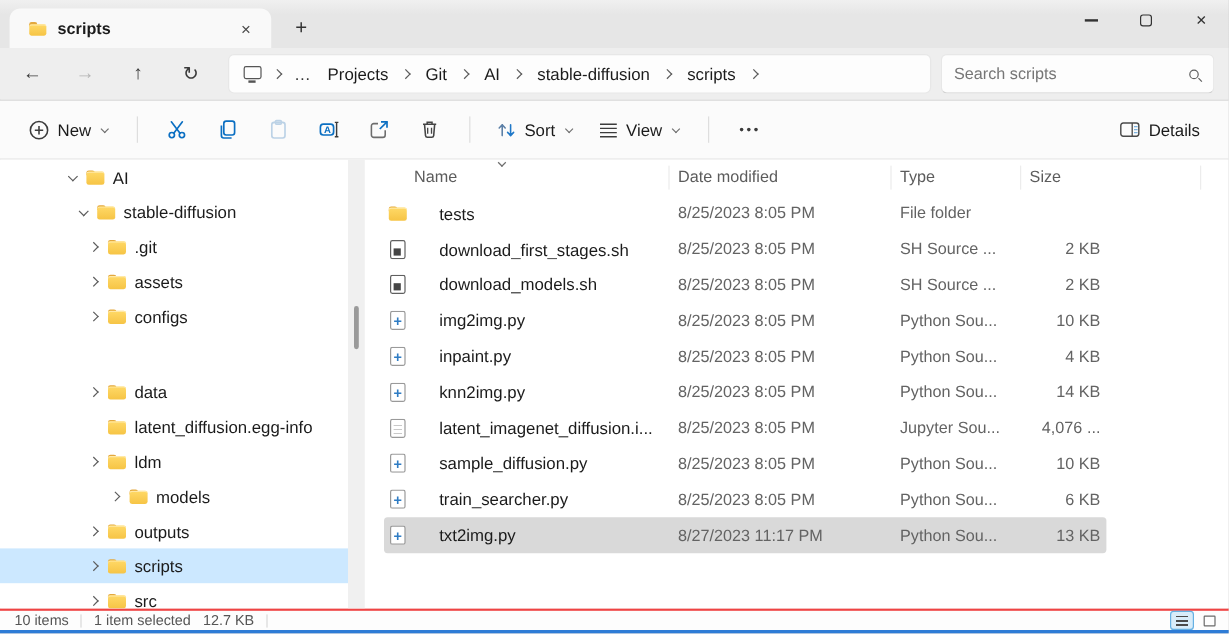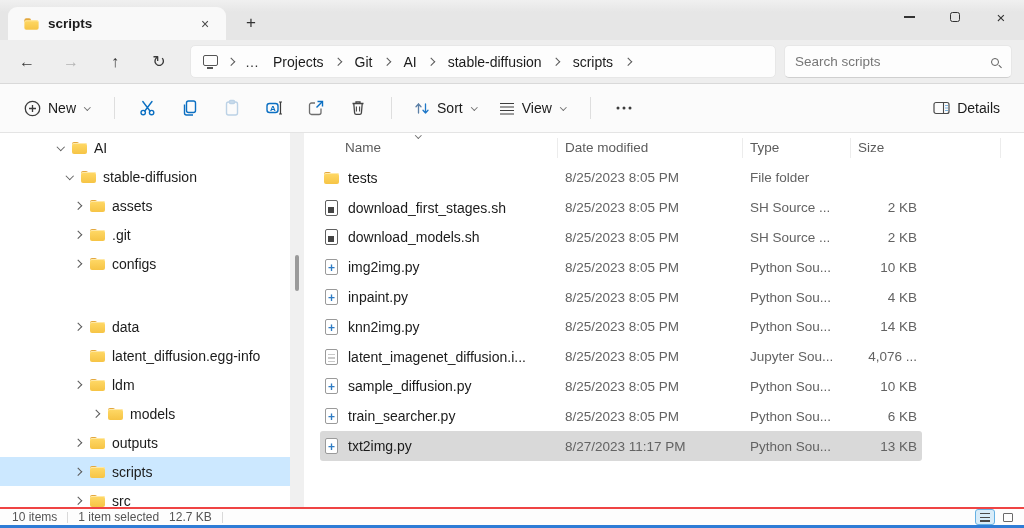--- a/index.html
+++ b/index.html
@@ -76,21 +76,21 @@
 
   
   .filepane { flex:1; position:relative; overflow:hidden; }
   .lheader { height:30px; position:relative; font-size:13.5px; color:#5c5c5c; }
   .hlabel { position:absolute; top:7px; white-space:nowrap; }
   .hsep { position:absolute; top:5px; width:1px; height:20px; background:#ececec; }
   .sortmark { position:absolute; left:110px; top:-1px; }
   .rows {}
   .file-row { height:29.8px; width:602px; margin-left:16px; display:grid; grid-template-columns:237px 185px 108px 72px; align-items:center; font-size:13.5px; border-radius:3px; }
   .file-row.selected { background:#d9d9d9; }
-  .cell-name { display:flex; align-items:center; gap:9px; padding-left:4px; color:#1b1b1b; font-size:14px; white-space:nowrap; overflow:hidden; }
+  .cell-name { display:flex; align-items:center; gap:27px; padding-left:4px; color:#1b1b1b; font-size:14px; white-space:nowrap; overflow:hidden; }
   .cell-date, .cell-type { color:#636363; padding-left:8px; white-space:nowrap; }
   .cell-size { color:#636363; text-align:right; padding-right:5px; white-space:nowrap; }
 
   
   .statusbar { height:18px; background:#fdfdfd; border-top:2px solid #ef4444; display:flex; align-items:center; font-size:12px; color:#555; padding:0 6px 0 12px; gap:10px; flex:0 0 auto; }
   .sdiv { width:1px; height:11px; background:#d9d9d9; }
   .viewtoggles { margin-left:auto; display:flex; align-items:center; gap:3px; }
   .vbtn { width:20px; height:16px; display:flex; align-items:center; justify-content:center; border-radius:3px; border:1px solid transparent; }
   .vbtn.active { background:#d8ecf9; border-color:#66b1e3; }
   .vlines { width:10px; height:9px; background:repeating-linear-gradient(#4a4a4a 0 1.4px, transparent 1.4px 3.6px); }
@@ -244,26 +244,26 @@
     <span class="tree-label">AI</span>
   </div>
         <div class="tree-row" style="padding-left: 65px;">
     <span class="chev down"></span>
     <span class="folder"></span>
     <span class="tree-label">stable-diffusion</span>
   </div>
         <div class="tree-row" style="padding-left: 74px;">
     <span class="chev"></span>
     <span class="folder"></span>
+    <span class="tree-label">.git</span>
+  </div>
+        <div class="tree-row" style="padding-left: 74px;">
+    <span class="chev"></span>
+    <span class="folder"></span>
     <span class="tree-label">assets</span>
-  </div>
-        <div class="tree-row" style="padding-left: 74px;">
-    <span class="chev"></span>
-    <span class="folder"></span>
-    <span class="tree-label">.git</span>
   </div>
         <div class="tree-row" style="padding-left: 74px;">
     <span class="chev"></span>
     <span class="folder"></span>
     <span class="tree-label">configs</span>
   </div>
         <div class="tree-row" style="padding-left: 74px; margin-top: 34px;">
     <span class="chev"></span>
     <span class="folder"></span>
     <span class="tree-label">data</span>

